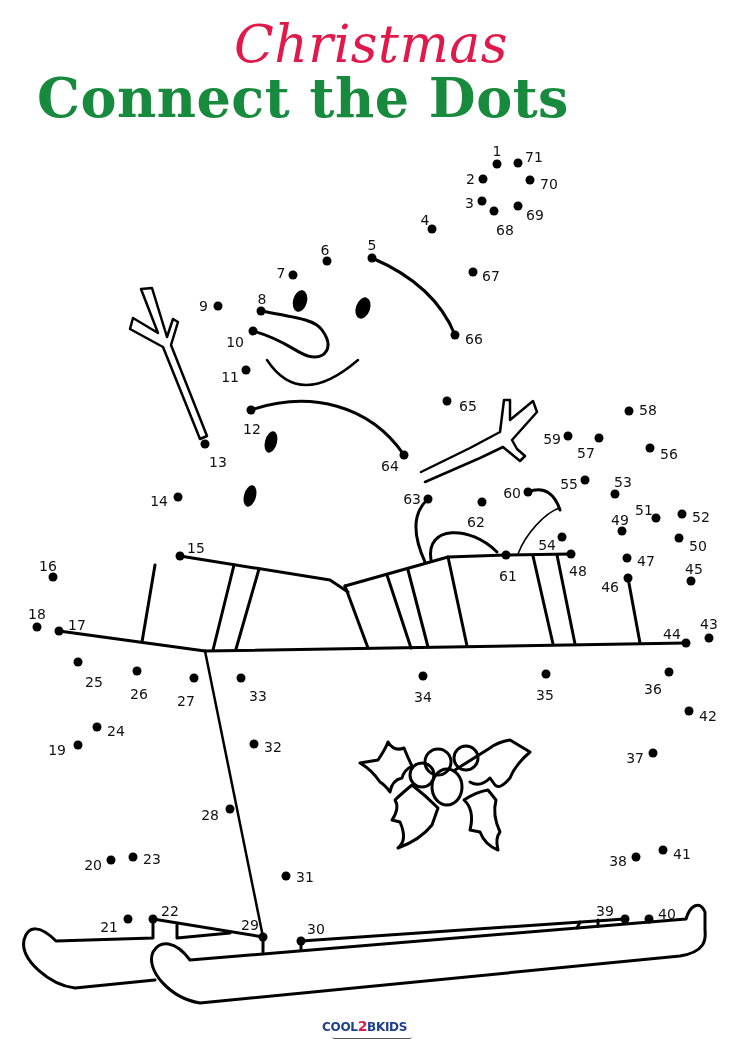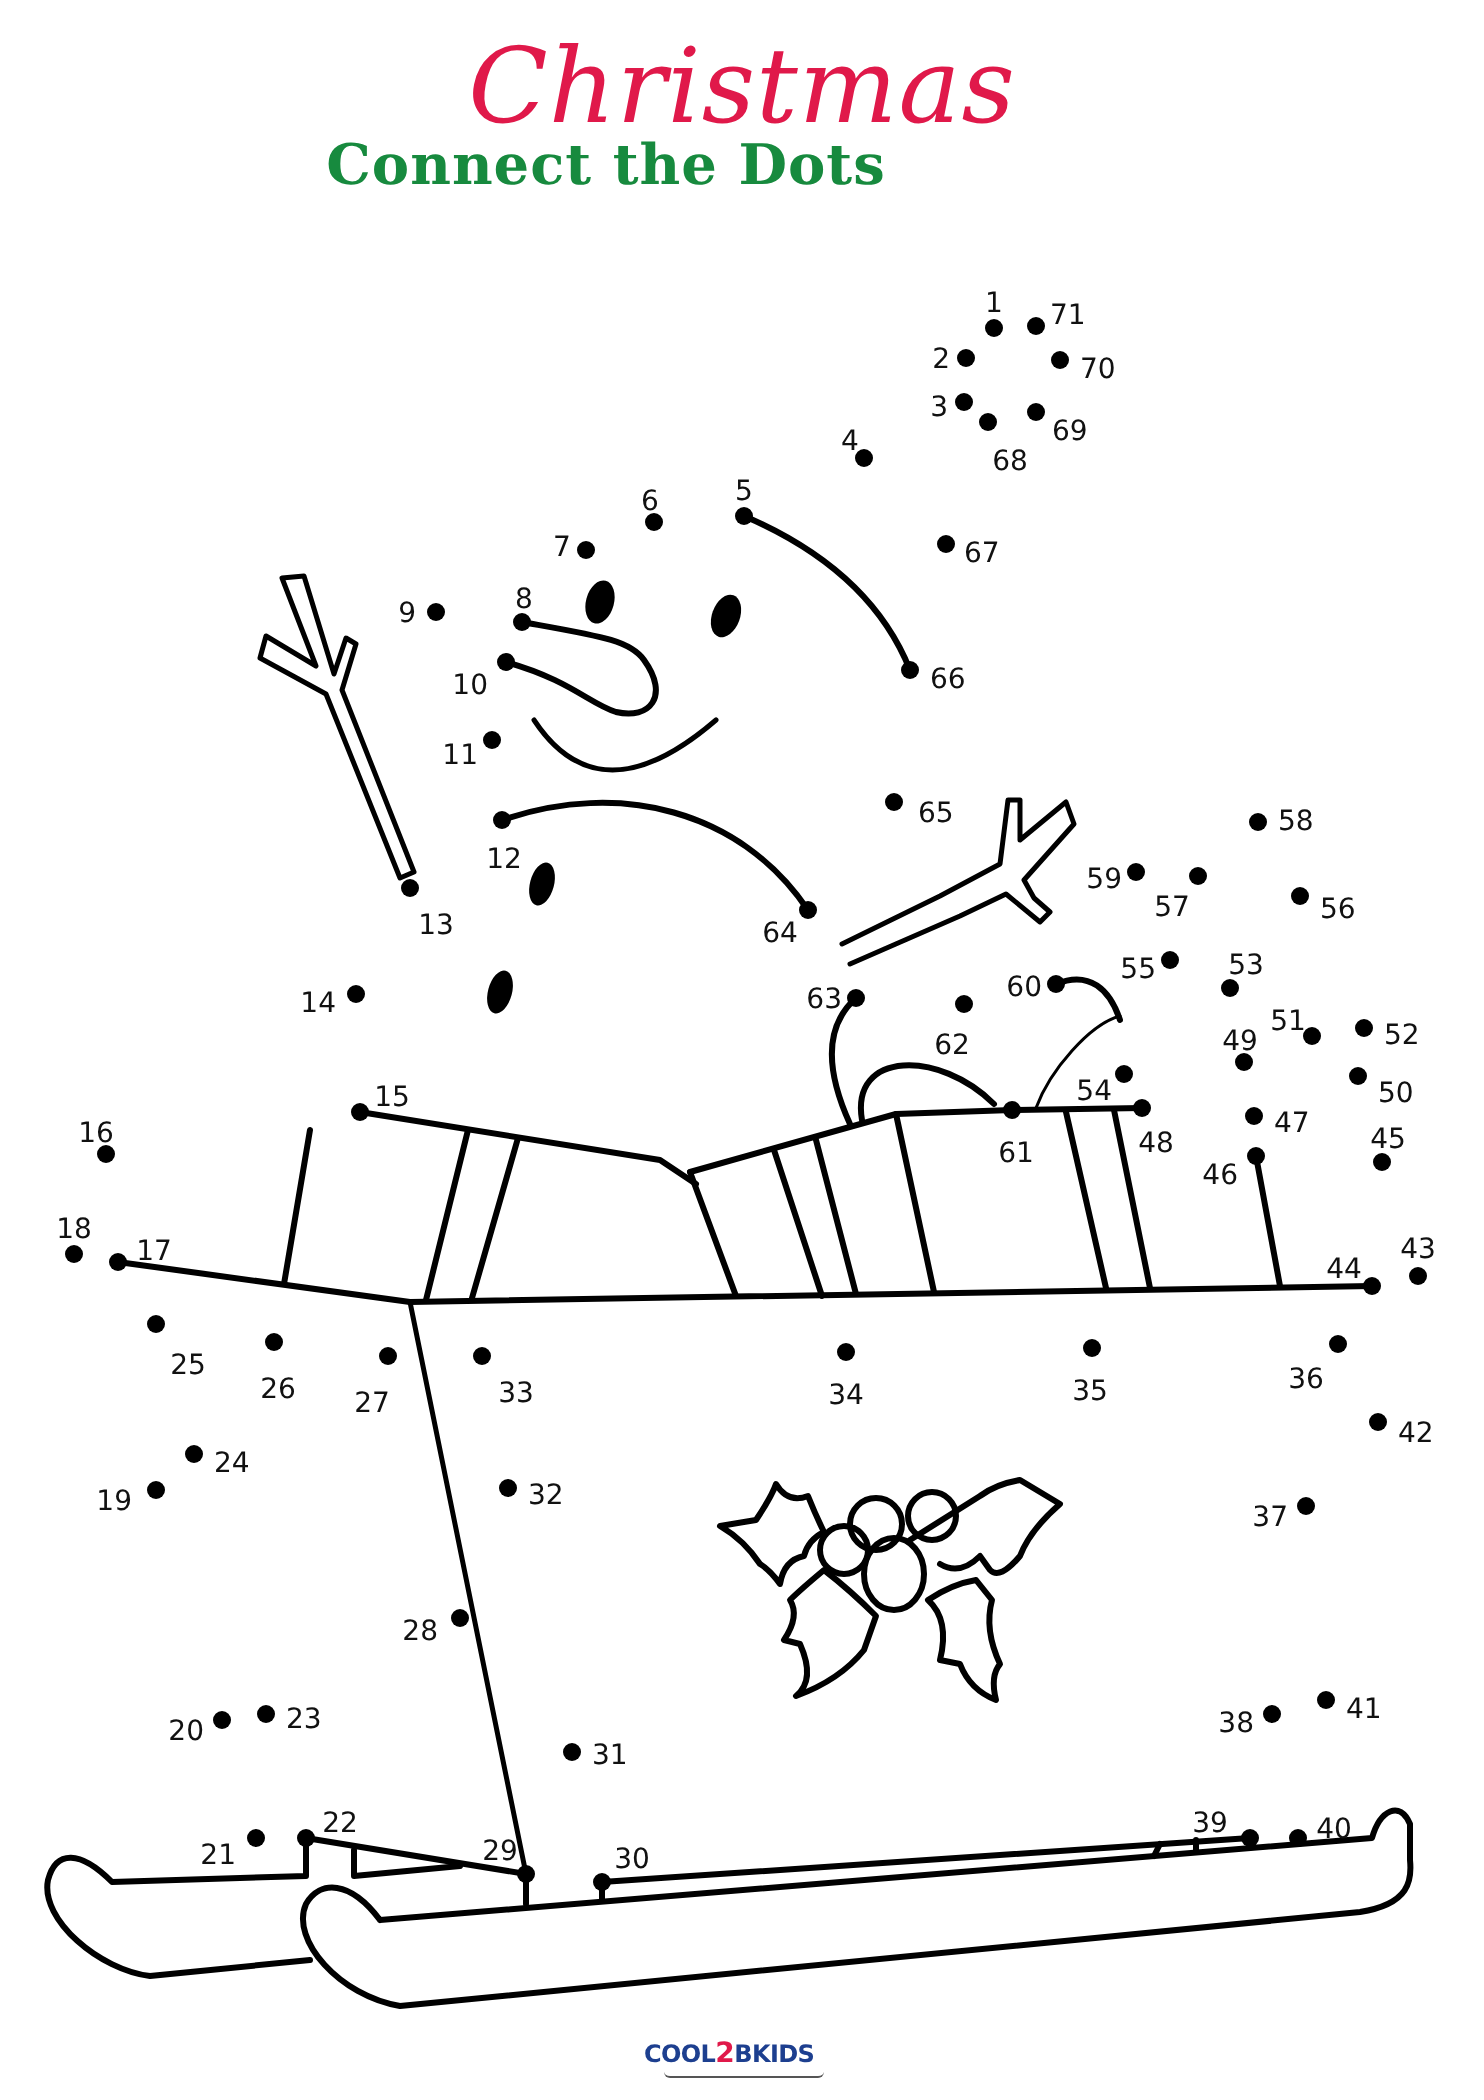--- a/index.html
+++ b/index.html
@@ -1,18 +1,18 @@
 <!DOCTYPE html>
 <html><head>
 <meta charset="utf-8">
 <style>
   html,body{margin:0;padding:0;background:#ffffff;}
   body{width:742px;height:1050px;position:relative;overflow:hidden;font-family:"DejaVu Sans",sans-serif;}
   .title-script{position:absolute;left:0;top:14px;width:742px;text-align:center;font-family:"DejaVu Serif",serif;font-style:italic;font-size:52px;color:#e0194a;letter-spacing:0.5px;}
-  .title-main{position:absolute;left:0;top:66px;width:606px;text-align:center;font-family:"DejaVu Serif",serif;font-weight:bold;font-size:28px;color:#178a3e;letter-spacing:0.5px;}
+  .title-main{position:absolute;left:0;top:66px;width:606px;text-align:center;font-family:"DejaVu Serif",serif;font-weight:bold;font-size:54px;color:#178a3e;letter-spacing:0.5px;}
   svg#art{position:absolute;left:0;top:0;}
   .dot-label{font-family:"DejaVu Sans",sans-serif;font-size:14px;fill:#111;}
   .logo{position:absolute;left:322px;top:1016px;width:100px;height:24px;text-align:left;}
   .logo-text{font-family:"DejaVu Sans",sans-serif;font-weight:bold;font-size:12px;color:#1d3f8f;letter-spacing:-0.3px;}
   .logo-two{color:#e0194a;font-size:14px;}
   .logo-underline{display:block;margin:1px auto 0;width:80px;height:2px;border-bottom:1px solid #555;border-radius:0 0 40px 40px;}
 </style>
 </head>
 <body>
 

